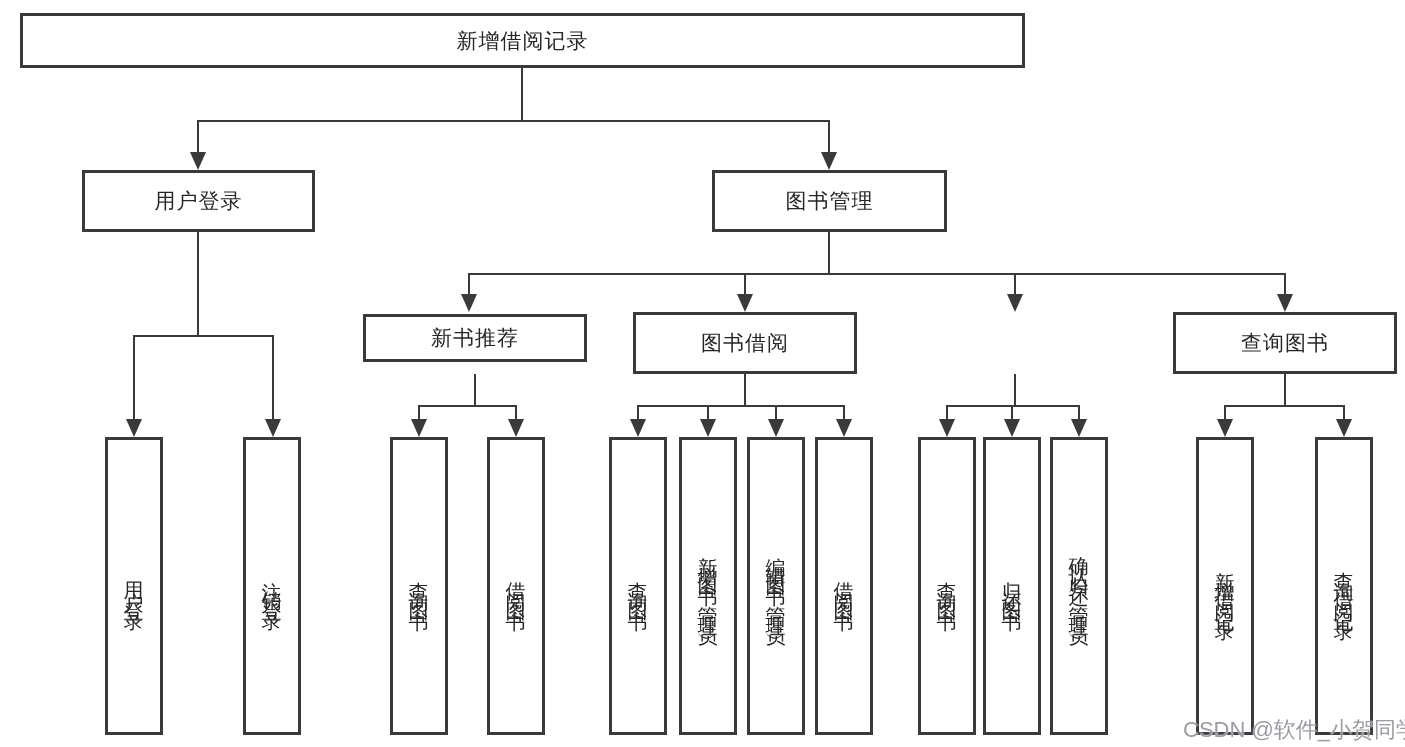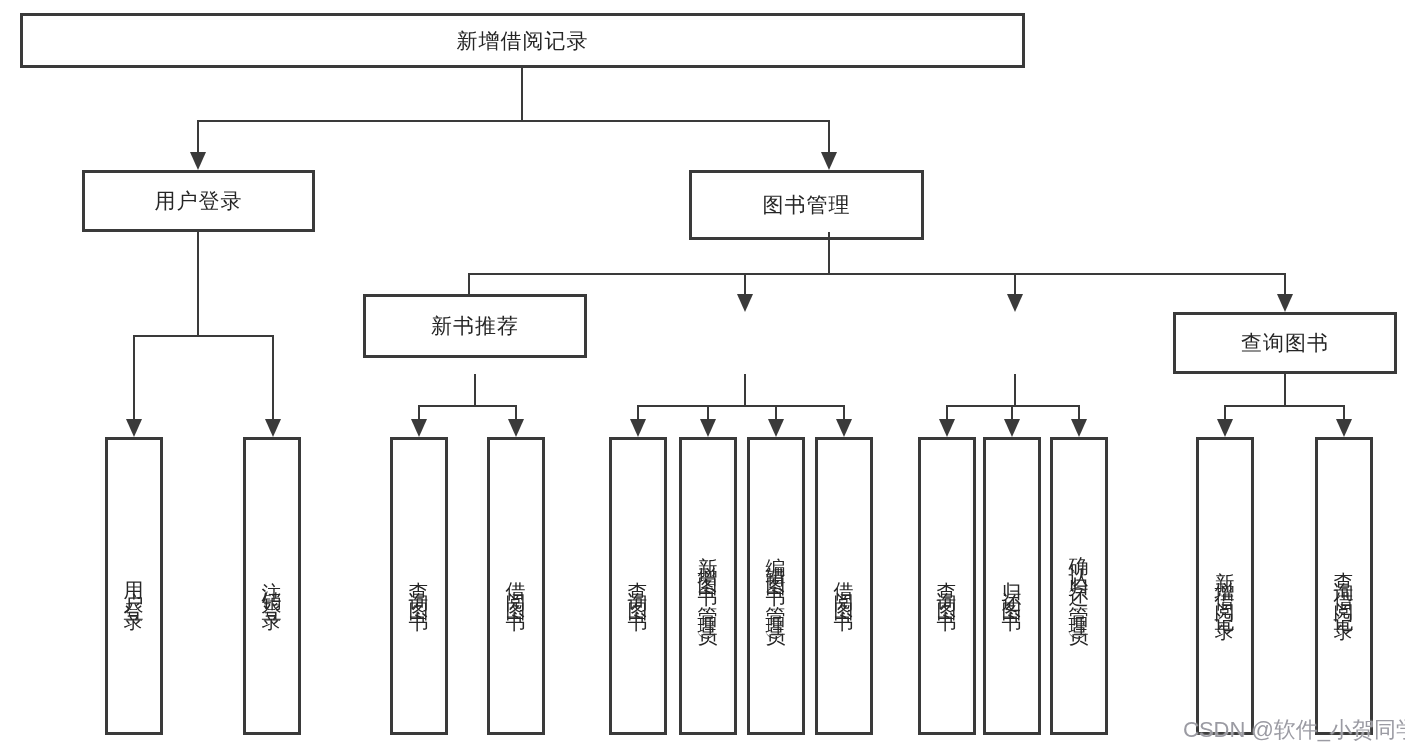--- a/index.html
+++ b/index.html
@@ -82,21 +82,21 @@
   <div class="vline" style="left:521px;top:68px;height:52px"></div>
   <div class="hline" style="left:197px;top:120px;width:633px"></div>
   <div class="vline" style="left:197px;top:120px;height:36px"></div>
   <div class="arrowhead" style="left:190px;top:152px"></div>
   <div class="vline" style="left:828px;top:120px;height:36px"></div>
   <div class="arrowhead" style="left:821px;top:152px"></div>
 
   <div class="box" style="left:82px;top:170px;width:233px;height:62px">
     <span>用户登录</span>
   </div>
-  <div class="box" style="left:689px;top:170px;width:235px;height:70px">
+  <div class="box" style="left:712px;top:170px;width:235px;height:62px">
     <span>图书管理</span>
   </div>
 
   <div class="vline" style="left:197px;top:232px;height:103px"></div>
   <div class="hline" style="left:133px;top:335px;width:141px"></div>
   <div class="vline" style="left:133px;top:335px;height:86px"></div>
   <div class="arrowhead" style="left:126px;top:419px"></div>
   <div class="vline" style="left:272px;top:335px;height:86px"></div>
   <div class="arrowhead" style="left:265px;top:419px"></div>
 
@@ -104,22 +104,25 @@
   <div class="hline" style="left:468px;top:273px;width:817px"></div>
   <div class="vline" style="left:468px;top:273px;height:23px"></div>
   <div class="arrowhead" style="left:461px;top:294px"></div>
   <div class="vline" style="left:744px;top:273px;height:23px"></div>
   <div class="arrowhead" style="left:737px;top:294px"></div>
   <div class="vline" style="left:1014px;top:273px;height:23px"></div>
   <div class="arrowhead" style="left:1007px;top:294px"></div>
   <div class="vline" style="left:1284px;top:273px;height:23px"></div>
   <div class="arrowhead" style="left:1277px;top:294px"></div>
 
-  <div class="box" style="left:363px;top:294px;width:224px;height:64px">
+  <div class="box" style="left:363px;top:314px;width:224px;height:48px">
     <span>新书推荐</span>
+  </div>
+  <div class="box" style="left:633px;top:312px;width:224px;height:62px">
+    <span>图书借阅</span>
   </div>
   <div class="box" style="left:1173px;top:312px;width:224px;height:62px">
     <span>查询图书</span>
   </div>
 
   <div class="vline" style="left:474px;top:374px;height:31px"></div>
   <div class="hline" style="left:418px;top:405px;width:99px"></div>
   <div class="vline" style="left:418px;top:405px;height:16px"></div>
   <div class="arrowhead" style="left:411px;top:419px"></div>
   <div class="vline" style="left:515px;top:405px;height:16px"></div>

